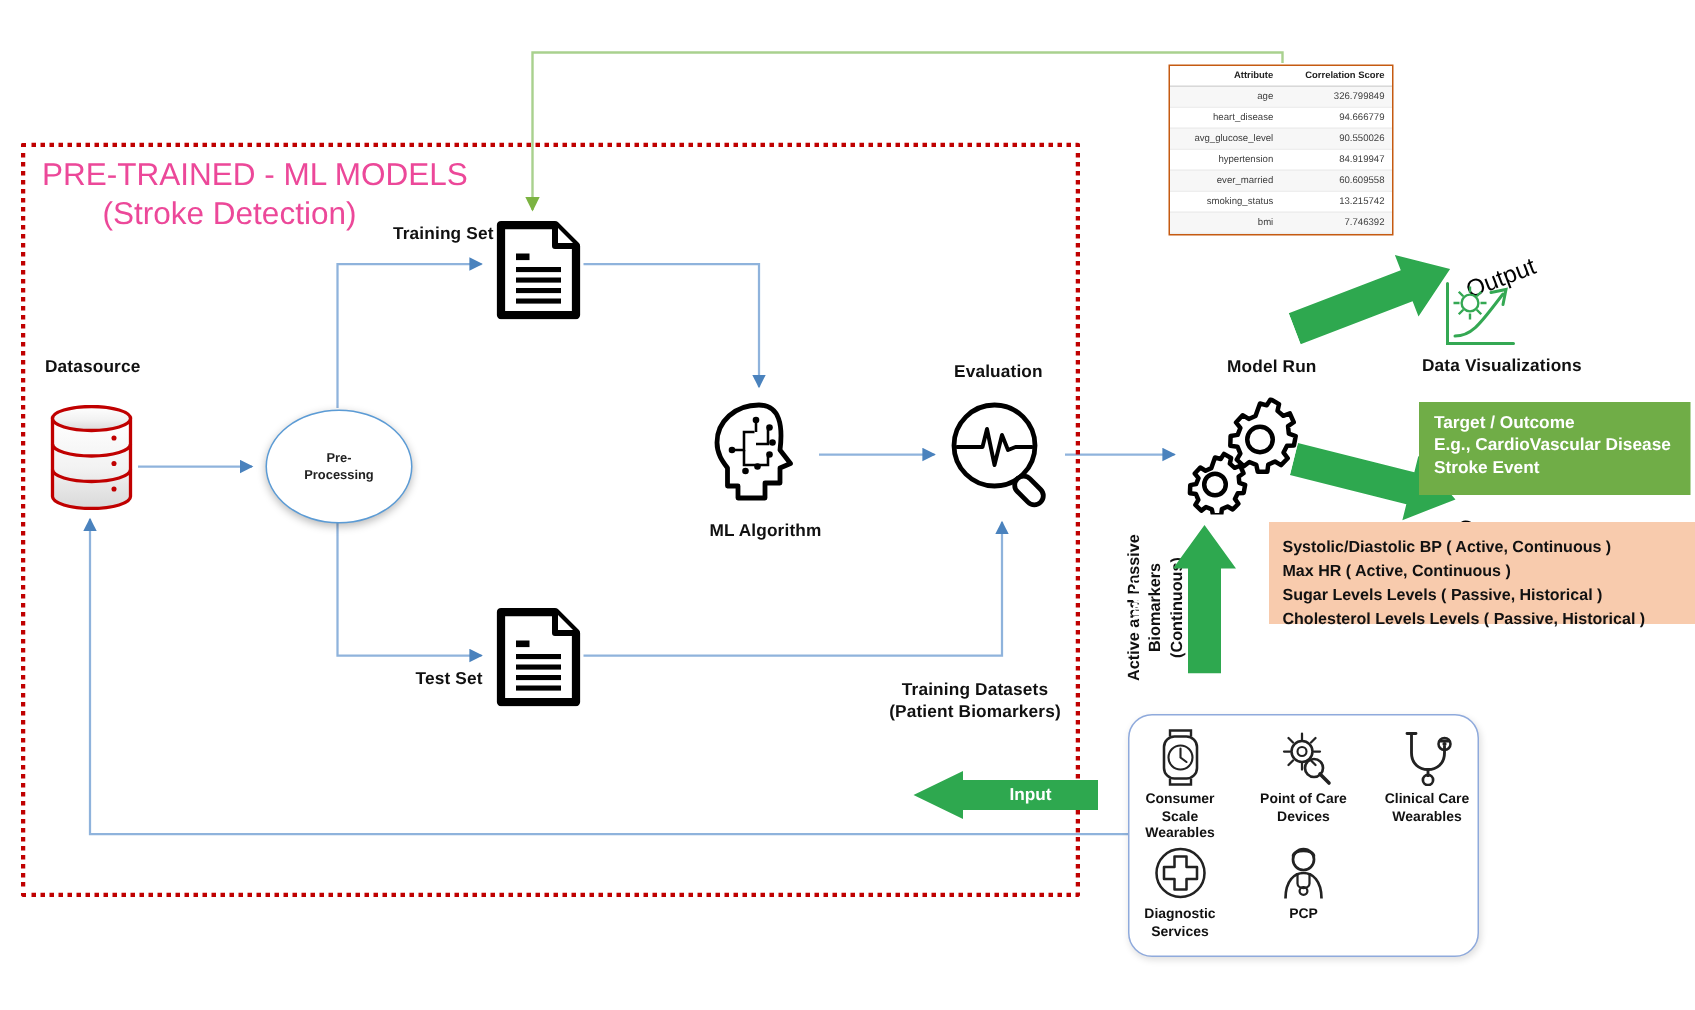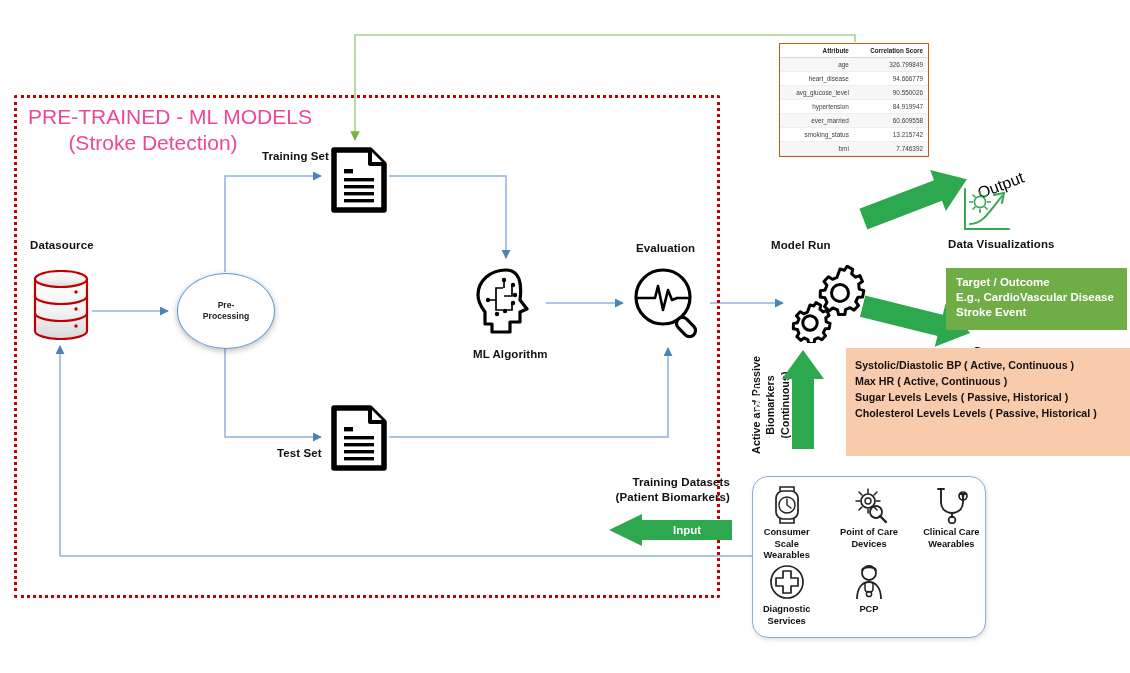--- a/index.html
+++ b/index.html
@@ -31,21 +31,21 @@
   #training-doc{left:330px;top:147px;}
   #test-doc{left:330px;top:405px;}
   #training-set-label{left:262px;top:150px;}
   #test-set-label{left:277px;top:447px;}
 
   
   #ml-head{left:470px;top:266px;width:72px;height:72px;}
   #ml-algo-label{left:473px;top:348px;text-align:right;}
   #evaluation-label{left:636px;top:242px;}
   #eval-icon{left:632px;top:266px;width:74px;height:74px;}
-  #model-run-label{left:771px;top:239px;text-align:center;}
+  #model-run-label{left:818px;top:239px;text-align:center;}
   #gears{left:790px;top:265px;width:76px;height:78px;}
 
   
   #wires{left:0;top:0;width:1130px;height:673px;pointer-events:none;}
 
   
   #corr-table{left:779px;top:43px;width:148px;border:1.6px solid #C55A11;background:#fff;}
   #corr-table table{border-collapse:collapse;width:100%;font-size:6.4px;color:#404040;}
   #corr-table th{font-weight:bold;color:#222;padding:2.5px 5px 3px 4px;font-size:6.3px;
         border-bottom:.8px solid #d8d8d8;}
@@ -60,39 +60,39 @@
   #out-arrow-bot{left:862px;top:283px;transform:rotate(14deg);transform-origin:0 50%;}
 
   #dataviz-icon{left:958px;top:186px;width:56px;height:50px;}
   #dataviz-label{left:948px;top:238px;}
 
   #target-box{left:946px;top:268px;width:181px;height:62px;background:#70AD47;
      padding:7px 9px 0 10px;box-sizing:border-box;}
   #target-box div{color:#fff;font-weight:bold;font-size:11.5px;line-height:1.32;}
 
   
-  #biomarker-box{left:846px;top:348px;width:284px;height:108px;background:#F8CBAD;
+  #biomarker-box{left:846px;top:348px;width:284px;height:68px;background:#F8CBAD;
      padding:10px 0 0 9px;box-sizing:border-box;}
   #biomarker-box div{font-weight:bold;font-size:10.7px;line-height:1.49;color:#111;}
 
   
   #vert-label{left:705px;top:345px;width:46px;height:120px;}
   #vert-label .inner{transform:rotate(-90deg);transform-origin:left top;
      position:absolute;left:44px;top:120px;width:120px;
      font-weight:bold;font-size:10.8px;line-height:1.32;text-align:center;color:#111;}
 
   
   #input-arrow-up{left:781px;top:349px;width:44px;height:100px;}
   #input-arrow-up .t{position:absolute;left:0;top:0;width:100px;height:44px;
      transform:rotate(90deg);transform-origin:0 0;
      display:flex;align-items:center;justify-content:center;
      color:#fff;font-weight:bold;font-size:12px;}
 
   
-  #training-datasets-label{left:570px;top:475px;width:160px;text-align:right;line-height:1.32;}
+  #training-datasets-label{left:570px;top:453px;width:160px;text-align:center;line-height:1.32;}
   #input-arrow-left{left:608px;top:513px;width:124px;height:34px;}
   #input-arrow-left .t{position:absolute;left:34px;top:0;width:90px;height:34px;
      display:flex;align-items:center;justify-content:center;color:#fff;font-weight:bold;font-size:11.5px;}
 
   
   #devices-panel{left:752px;top:476px;width:232px;height:160px;border:1.5px solid #8FAADC;
      border-radius:16px;background:#fff;box-shadow:1px 2px 5px rgba(0,0,0,.13);}
   .dev-grid{position:absolute;left:0;top:9px;width:232px;
      display:grid;grid-template-columns:1fr 1fr 1fr;gap:15px;}
   .dev{display:flex;flex-direction:column;align-items:center;}

